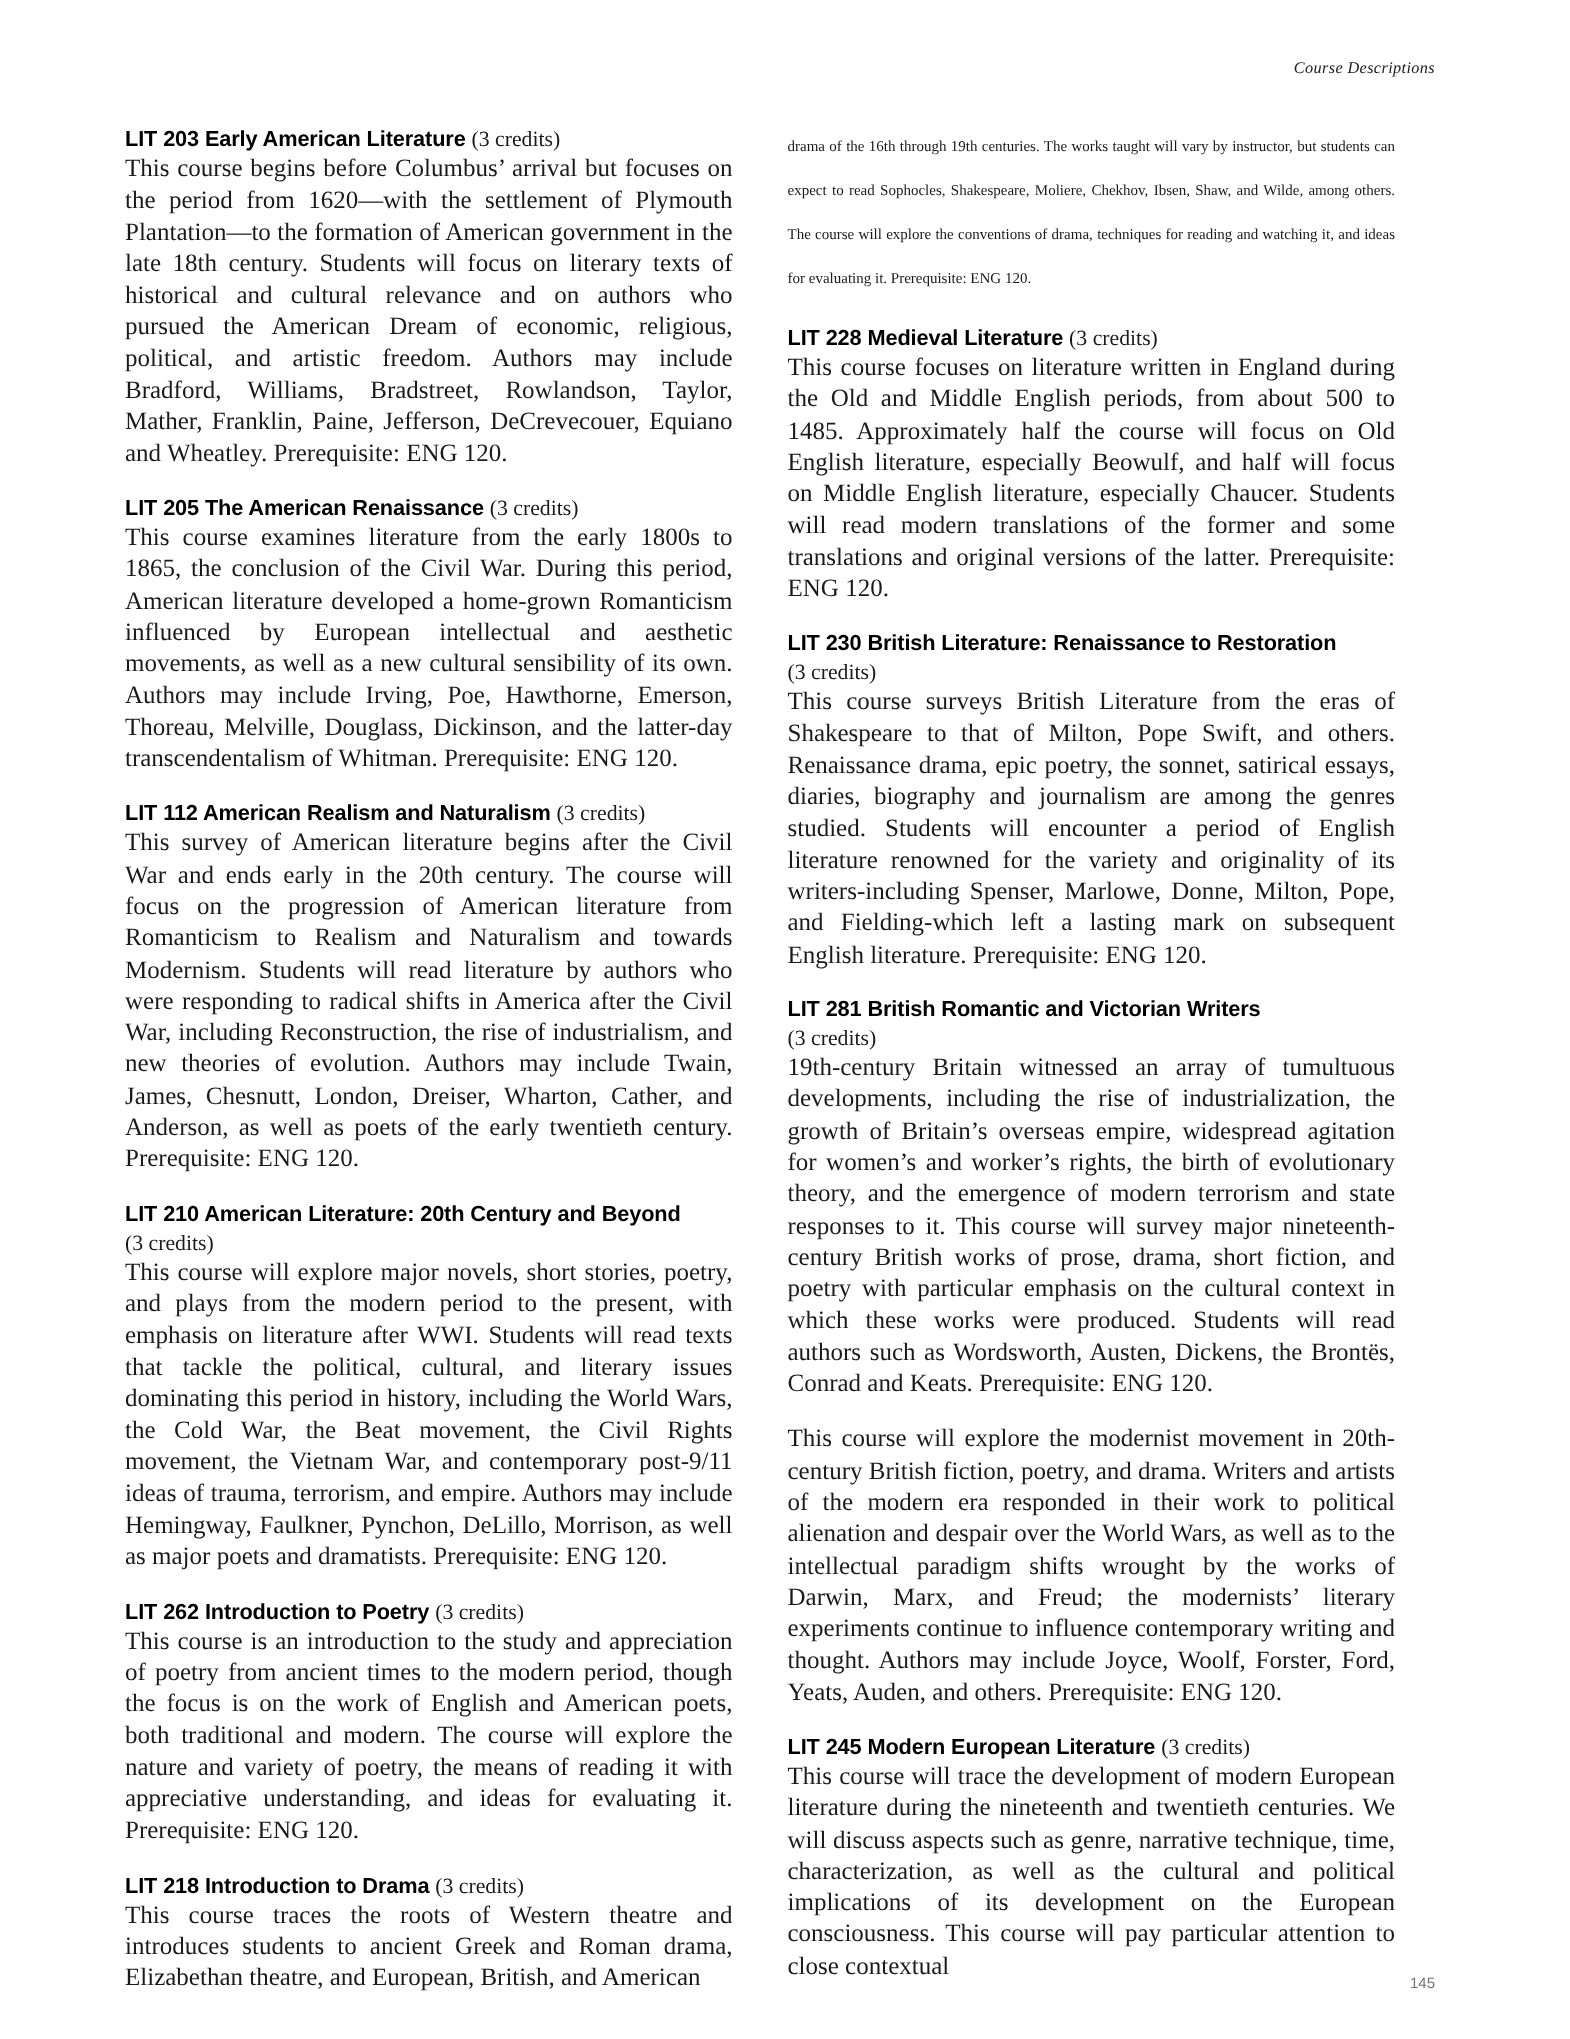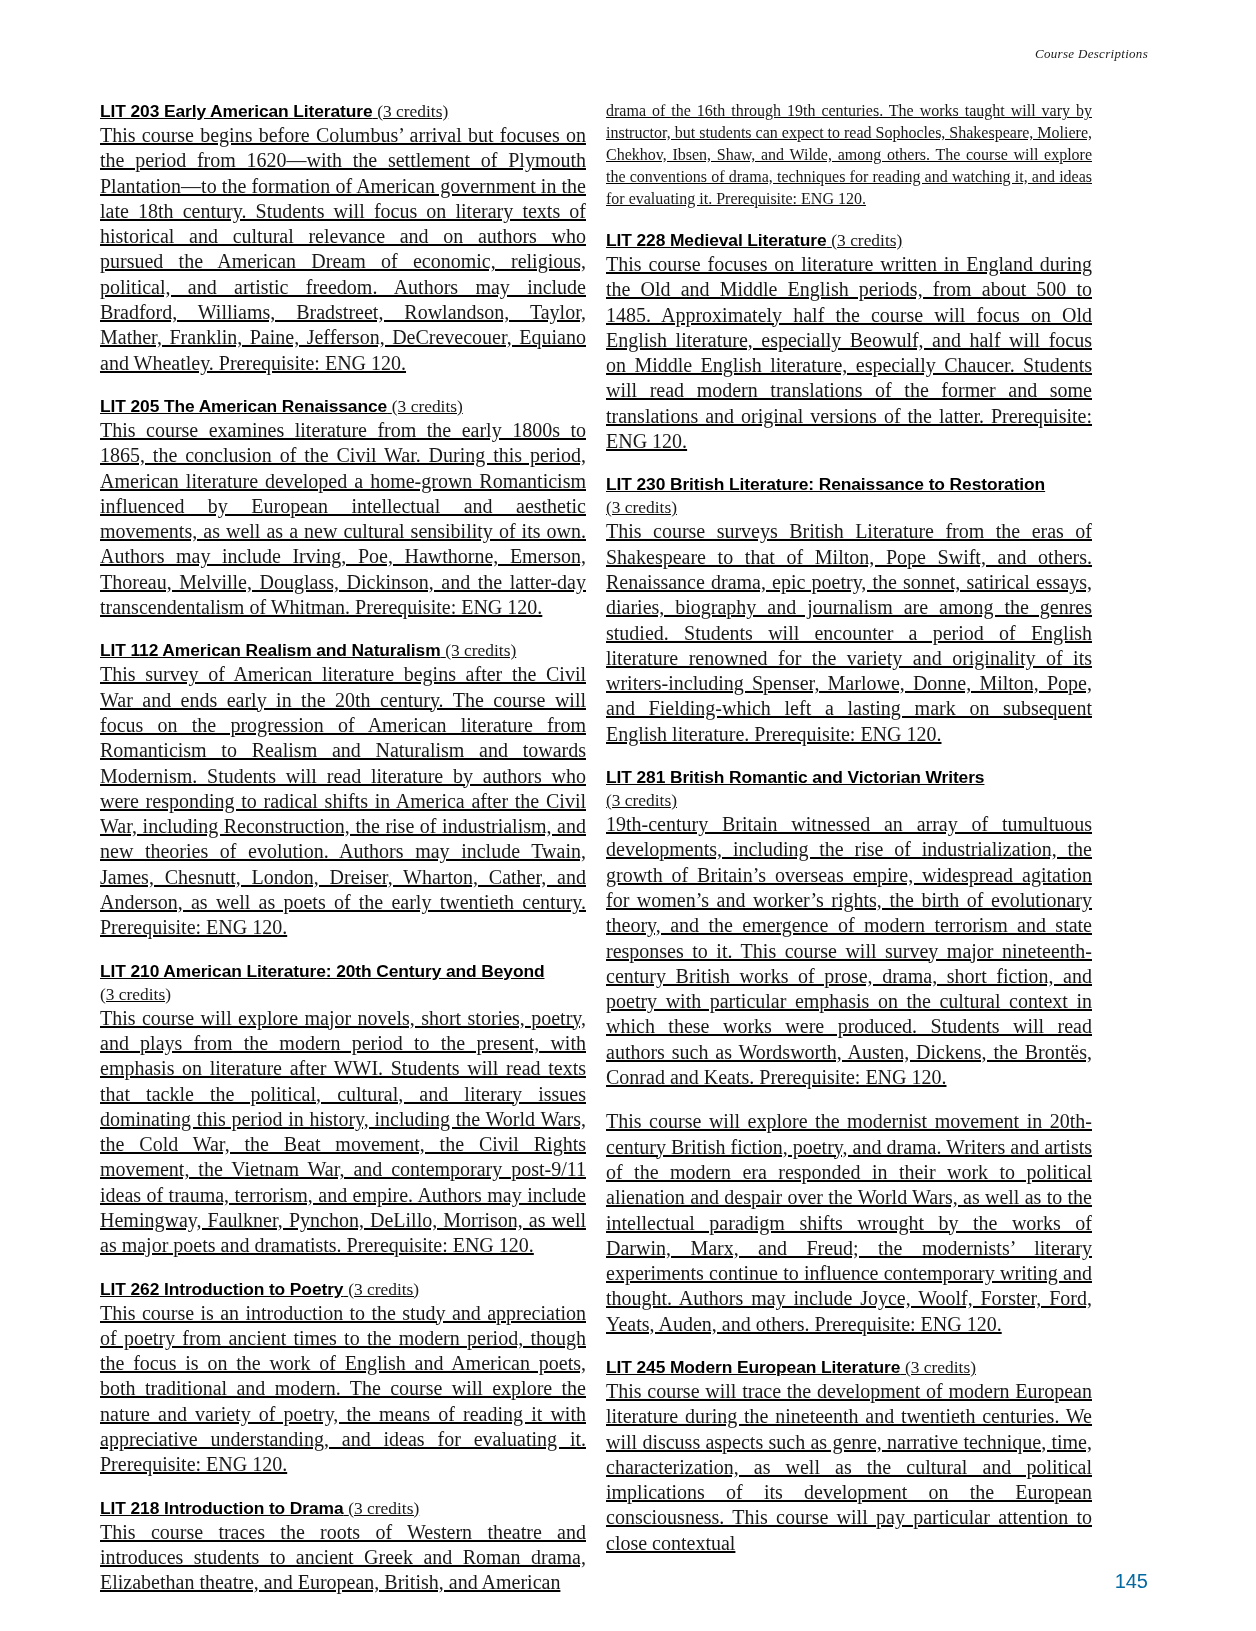--- a/index.html
+++ b/index.html
@@ -26,22 +26,21 @@
     letter-spacing: 0.3px;
     white-space: nowrap;
   }
   .columns {
     position: absolute;
     top: 100px;
     left: 100px;
     width: 1016px;
     height: 1420px;
     display: flex;
-    gap: 20px;
-    text-decoration: underline;
+    gap: 44px;
   }
   .col {
     width: 486px;
     box-sizing: border-box;
   }
   .course {
     margin-bottom: 19px;
   }
   .course:last-child { margin-bottom: 0; }
 
@@ -73,36 +72,36 @@
     line-height: 25.3px;
     color: #1a1a1a;
     text-align: justify;
     text-justify: inter-word;
     hyphens: none;
     margin: 0;
   }
   
   .continuation {
     font-family: "Liberation Serif", "DejaVu Serif", serif;
-    font-size: 16px;
-    line-height: 22px;
+    font-size: 12px;
+    line-height: 35px;
     color: #1a1a1a;
     text-align: justify;
     margin: 0 0 19px 0;
   }
   .truncated {
     
   }
   .page-number {
     position: absolute;
     bottom: 38px;
     right: 108px;
     font-family: "Liberation Sans", "DejaVu Sans", sans-serif;
-    font-size: 20px;
-    color: #0369a1;
+    font-size: 12px;
+    color: #737373;
   }
 </style>
 </head>
 <body>
 
 <div class="page">
 
   <div class="running-head">Course Descriptions</div>
 
   <div class="columns">

